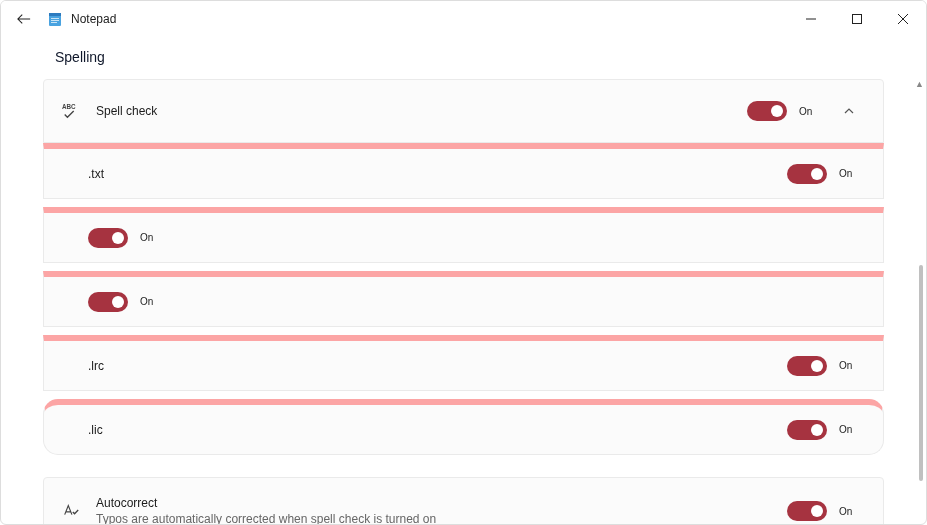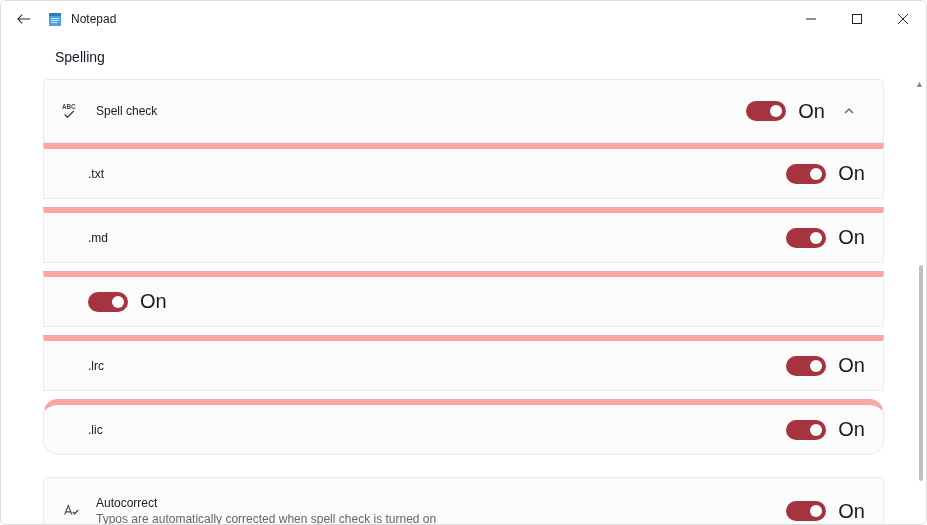--- a/index.html
+++ b/index.html
@@ -130,21 +130,21 @@
       content: "";
       position: absolute;
       width: 12px;
       height: 12px;
       background: #fff;
       border-radius: 50%;
       top: 4px;
       right: 4px;
     }
     .toggle-label {
-      font-size: 20px;
+      font-size: 10px;
       color: #1b1b1b;
       min-width: 26px;
     }
     .chevron {
       width: 32px;
       display: flex;
       align-items: center;
       justify-content: center;
       color: #555;
       cursor: pointer;
@@ -256,23 +256,20 @@
         <div class="card-text">
           <span class="card-title">.txt</span>
         </div>
         <div class="toggle-wrap">
           <div class="toggle"></div>
           <span class="toggle-label">On</span>
         </div>
       </div>
 
       <div class="card sub">
-        <div class="card-text">
-          <span class="card-title">.md</span>
-        </div>
         <div class="toggle-wrap">
           <div class="toggle"></div>
           <span class="toggle-label">On</span>
         </div>
       </div>
 
       <div class="card sub">
         <div class="toggle-wrap">
           <div class="toggle"></div>
           <span class="toggle-label">On</span>

